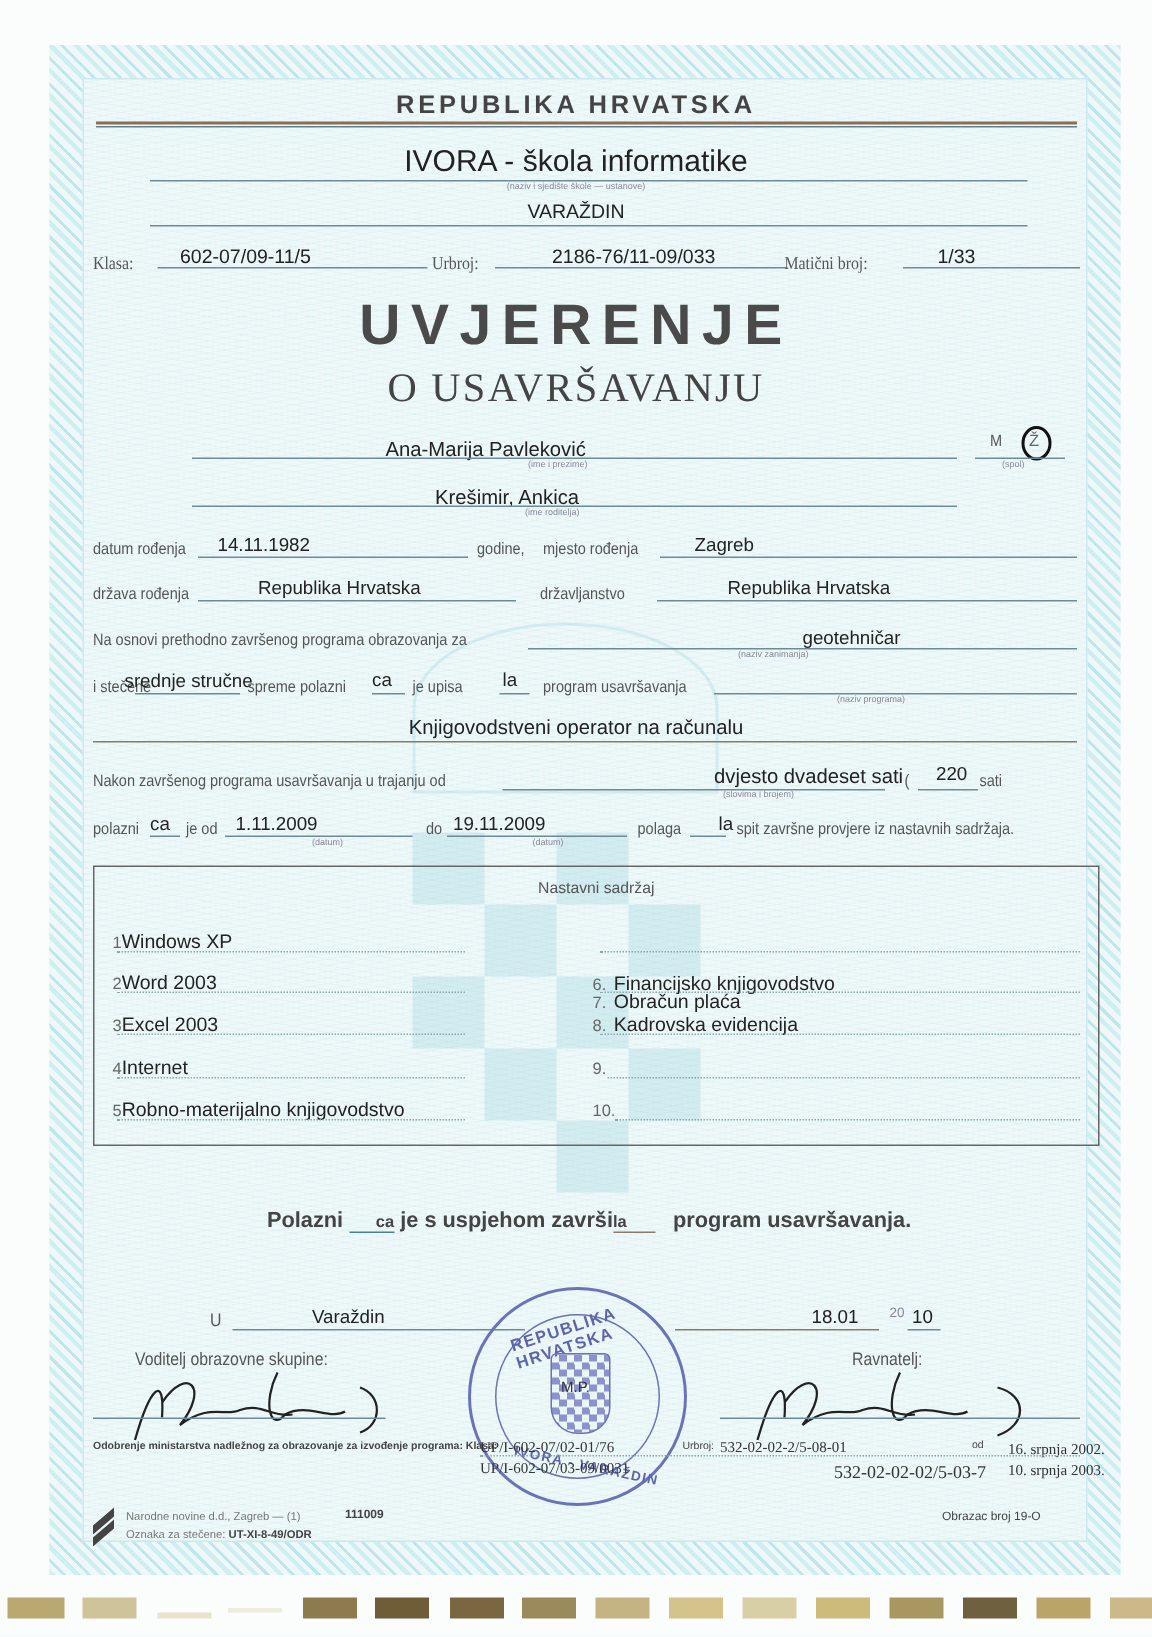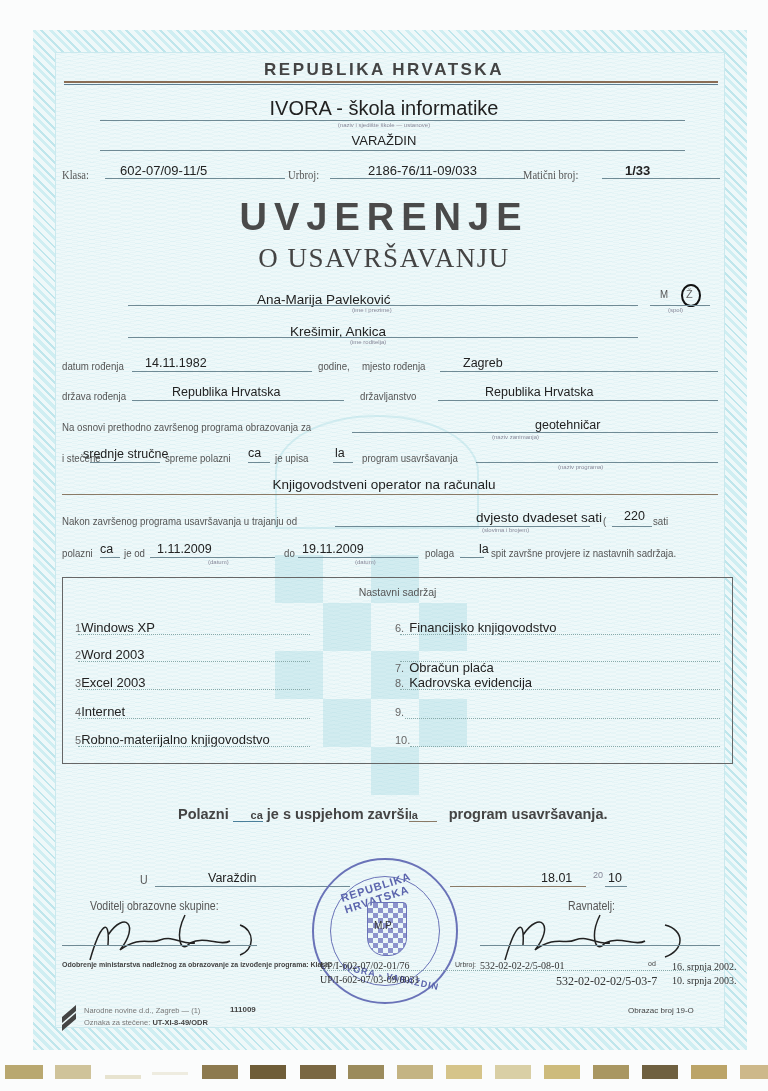--- a/index.html
+++ b/index.html
@@ -87,21 +87,21 @@
 <div class="abs center" style="left:0;width:768px;top:133px;font-size:13px;color:#222;">VARAŽDIN</div>
 <div class="line" style="left:100px;width:585px;top:150px;"></div>
 
 <div class="lbl serif" style="left:62px;top:168px;font-size:12px;">Klasa:</div>
 <div class="val" style="left:120px;top:163px;font-size:13px;">602-07/09-11/5</div>
 <div class="line" style="left:105px;width:180px;top:178px;"></div>
 <div class="lbl serif" style="left:288px;top:168px;font-size:12px;">Urbroj:</div>
 <div class="val" style="left:368px;top:163px;font-size:13px;">2186-76/11-09/033</div>
 <div class="line" style="left:330px;width:195px;top:178px;"></div>
 <div class="lbl serif" style="left:523px;top:168px;font-size:12px;">Matični broj:</div>
-<div class="val" style="left:625px;top:163px;font-size:13px;font-weight:bold;">1/33</div>
+<div class="val" style="left:625px;top:163px;font-size:13px;">1/33</div>
 <div class="line" style="left:602px;width:118px;top:178px;"></div>
 
 <div class="abs center" style="left:0;width:768px;top:196px;font-size:38px;font-weight:bold;letter-spacing:7px;color:#4a4a4a;">UVJERENJE</div>
 <div class="abs center serif" style="left:0;width:768px;top:243px;font-size:27px;letter-spacing:1.5px;color:#444;">O USAVRŠAVANJU</div>
 
 <div class="val" style="left:257px;top:292px;font-size:13.5px;">Ana-Marija Pavleković</div>
 <div class="line" style="left:128px;width:510px;top:305px;"></div>
 <div class="cap" style="left:352px;top:307px;">(ime i prezime)</div>
 <div class="lbl" style="left:660px;top:288px;">M</div>
 <div class="val" style="left:686px;top:288px;font-size:11px;color:#666;">Ž</div>
@@ -182,21 +182,21 @@
 <div class="dotline" style="left:78px;width:232px;top:634px;"></div>
 <div class="val" style="left:75px;top:647px;font-size:13px;"><span style="font-size:11px;color:#666;">2</span><span>Word 2003</span></div>
 <div class="dotline" style="left:78px;width:232px;top:661px;"></div>
 <div class="val" style="left:75px;top:675px;font-size:13px;"><span style="font-size:11px;color:#666;">3</span><span>Excel 2003</span></div>
 <div class="dotline" style="left:78px;width:232px;top:689px;"></div>
 <div class="val" style="left:75px;top:704px;font-size:13px;"><span style="font-size:11px;color:#666;">4</span><span>Internet</span></div>
 <div class="dotline" style="left:78px;width:232px;top:718px;"></div>
 <div class="val" style="left:75px;top:732px;font-size:13px;"><span style="font-size:11px;color:#666;">5</span><span>Robno-materijalno knjigovodstvo</span></div>
 <div class="dotline" style="left:78px;width:232px;top:746px;"></div>
 
-<div class="val" style="left:395px;top:620px;font-size:13px;"><span style="font-size:11px;color:#666;margin-right:5px;">6.</span><span>Financijsko knjigovodstvo</span></div>
+<div class="val" style="left:395px;top:648px;font-size:13px;"><span style="font-size:11px;color:#666;margin-right:5px;">6.</span><span>Financijsko knjigovodstvo</span></div>
 <div class="dotline" style="left:400px;width:320px;top:634px;"></div>
 <div class="val" style="left:395px;top:647px;font-size:13px;margin-top:13px;"><span style="font-size:11px;color:#666;margin-right:5px;">7.</span><span>Obračun plaća</span></div>
 <div class="dotline" style="left:400px;width:320px;top:661px;"></div>
 <div class="val" style="left:395px;top:675px;font-size:13px;"><span style="font-size:11px;color:#666;margin-right:5px;">8.</span><span>Kadrovska evidencija</span></div>
 <div class="dotline" style="left:400px;width:320px;top:689px;"></div>
 <div class="val" style="left:395px;top:704px;font-size:13px;"><span style="font-size:11px;color:#666;">9.</span><span></span></div>
 <div class="dotline" style="left:405px;width:315px;top:718px;"></div>
 <div class="val" style="left:395px;top:732px;font-size:13px;"><span style="font-size:11px;color:#666;">10.</span><span></span></div>
 <div class="dotline" style="left:410px;width:310px;top:746px;"></div>
 

